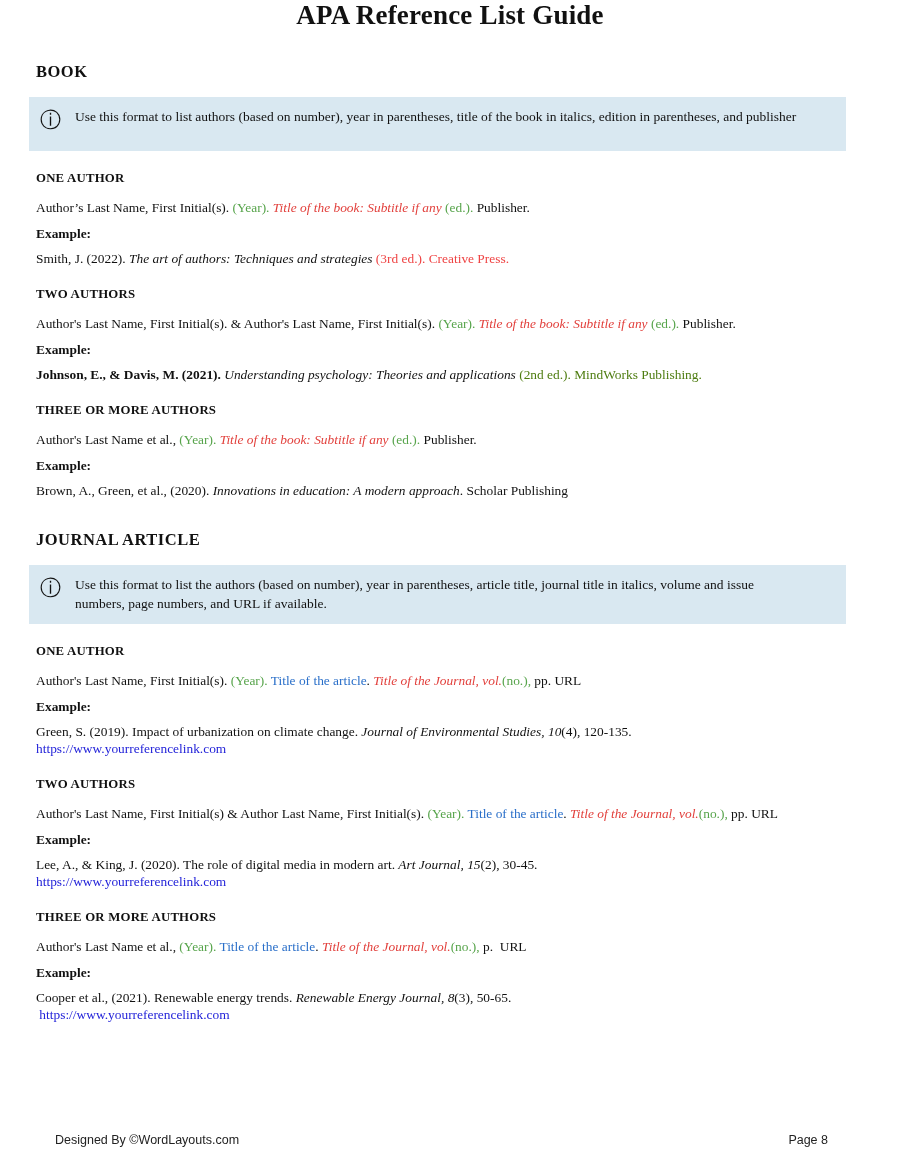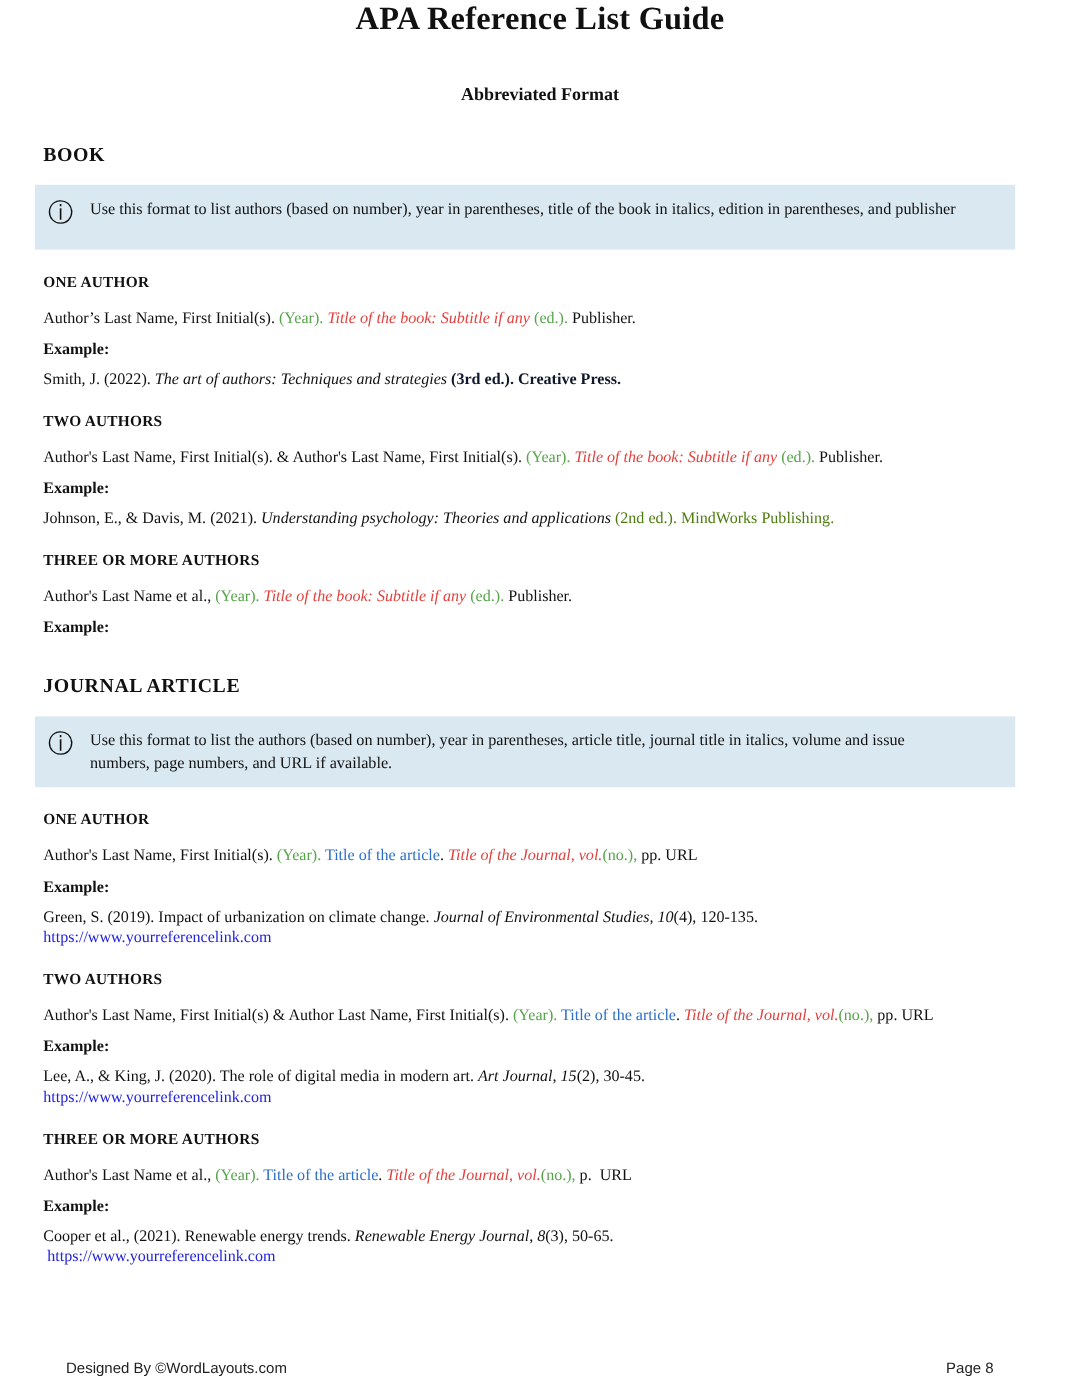--- a/index.html
+++ b/index.html
@@ -57,36 +57,36 @@
     display:flex; justify-content:space-between; align-items:baseline;
     font-family:"Liberation Sans", sans-serif;
     font-size:12.5px; color:#222222;
   }
 </style>
 </head>
 <body>
 
 <div class="page">
   <h1 class="doc-title">APA Reference List Guide</h1>
-  <div class="doc-subtitle">Abbreviated Format</div>
   <main class="content" id="sections">
       <section class="section">
         <h2 class="sec-heading">BOOK</h2>
         <div class="infobox" style="background: rgb(217, 232, 241);"><span class="info-icon">ⓘ</span><span class="info-text">Use this format to list authors (based on number), year in parentheses, title of the book in italics, edition in parentheses, and publisher</span></div>
         <h3 class="subheading">ONE AUTHOR</h3>
         <div class="fmt"><span class="text-segment" style="color: rgb(17, 17, 17);">Author’s Last Name, First Initial(s). </span><span class="text-segment" style="color: rgb(87, 164, 75);">(Year).</span><span class="text-segment" style="color: rgb(17, 17, 17);"> </span><span class="text-segment it" style="color: rgb(226, 64, 60);">Title of the book: Subtitle if any</span><span class="text-segment" style="color: rgb(17, 17, 17);"> </span><span class="text-segment" style="color: rgb(87, 164, 75);">(ed.).</span><span class="text-segment" style="color: rgb(17, 17, 17);"> Publisher.</span></div>
         <div class="exlabel">Example:</div>
-        <div class="exline"><span class="text-segment" style="color: rgb(17, 17, 17);">Smith, J. (2022). </span><span class="text-segment it" style="color: rgb(17, 17, 17);">The art of authors: Techniques and strategies</span><span class="text-segment" style="color: #0f172a; font-weight: bold;"> (3rd ed.). Creative Press.</span></div>
+        <div class="exline"><span class="text-segment" style="color: rgb(17, 17, 17);">Smith, J. (2022). </span><span class="text-segment it" style="color: rgb(17, 17, 17);">The art of authors: Techniques and strategies</span><span class="text-segment" style="color: #ef4444;"> (3rd ed.). Creative Press.</span></div>
         <h3 class="subheading">TWO AUTHORS</h3>
         <div class="fmt"><span class="text-segment" style="color: rgb(17, 17, 17);">Author's Last Name, First Initial(s). &amp; Author's Last Name, First Initial(s). </span><span class="text-segment" style="color: rgb(87, 164, 75);">(Year).</span><span class="text-segment" style="color: rgb(17, 17, 17);"> </span><span class="text-segment it" style="color: rgb(226, 64, 60);">Title of the book: Subtitle if any</span><span class="text-segment" style="color: rgb(17, 17, 17);"> </span><span class="text-segment" style="color: rgb(87, 164, 75);">(ed.).</span><span class="text-segment" style="color: rgb(17, 17, 17);"> Publisher.</span></div>
         <div class="exlabel">Example:</div>
-        <div class="exline"><span class="text-segment" style="color: rgb(17, 17, 17);">Johnson, E., &amp; Davis, M. (2021). </span><span class="text-segment it" style="color: rgb(17, 17, 17);">Understanding psychology: Theories and applications</span><span class="text-segment" style="color: #4d7c0f;"> (2nd ed.). MindWorks Publishing.</span></div>
+        <div class="exline"><span class="text-segment" style="color: rgb(17, 17, 17); font-weight: bold;">Johnson, E., &amp; Davis, M. (2021). </span><span class="text-segment it" style="color: rgb(17, 17, 17);">Understanding psychology: Theories and applications</span><span class="text-segment" style="color: #4d7c0f;"> (2nd ed.). MindWorks Publishing.</span></div>
         <h3 class="subheading">THREE OR MORE AUTHORS</h3>
         <div class="fmt"><span class="text-segment" style="color: rgb(17, 17, 17);">Author's Last Name et al., </span><span class="text-segment" style="color: rgb(87, 164, 75);">(Year).</span><span class="text-segment" style="color: rgb(17, 17, 17);"> </span><span class="text-segment it" style="color: rgb(226, 64, 60);">Title of the book: Subtitle if any</span><span class="text-segment" style="color: rgb(17, 17, 17);"> </span><span class="text-segment" style="color: rgb(87, 164, 75);">(ed.).</span><span class="text-segment" style="color: rgb(17, 17, 17);"> Publisher.</span></div>
         <div class="exlabel">Example:</div>
+        <div class="exline"><span class="text-segment" style="color: rgb(17, 17, 17);">Brown, A., Green, et al., (2020). </span><span class="text-segment it" style="color: rgb(17, 17, 17);">Innovations in education: A modern approach</span><span class="text-segment" style="color: rgb(17, 17, 17);">. Scholar Publishing</span></div>
       </section>
       <section class="section">
         <h2 class="sec-heading">JOURNAL ARTICLE</h2>
         <div class="infobox" style="background: rgb(217, 232, 241);"><span class="info-icon">ⓘ</span><span class="info-text">Use this format to list the authors (based on number), year in parentheses, article title, journal title in italics, volume and issue numbers, page numbers, and URL if available.</span></div>
         <h3 class="subheading">ONE AUTHOR</h3>
         <div class="fmt"><span class="text-segment" style="color: rgb(17, 17, 17);">Author's Last Name, First Initial(s). </span><span class="text-segment" style="color: rgb(87, 164, 75);">(Year).</span><span class="text-segment" style="color: rgb(17, 17, 17);"> </span><span class="text-segment" style="color: rgb(42, 111, 201);">Title of the article</span><span class="text-segment" style="color: rgb(17, 17, 17);">. </span><span class="text-segment it" style="color: rgb(226, 64, 60);">Title of the Journal, vol.</span><span class="text-segment" style="color: rgb(87, 164, 75);">(no.),</span><span class="text-segment" style="color: rgb(17, 17, 17);"> pp. URL</span></div>
         <div class="exlabel">Example:</div>
         <div class="exline"><span class="text-segment" style="color: rgb(17, 17, 17);">Green, S. (2019). Impact of urbanization on climate change. </span><span class="text-segment it" style="color: rgb(17, 17, 17);">Journal of Environmental Studies, 10</span><span class="text-segment" style="color: rgb(17, 17, 17);">(4), 120-135.</span><br><a class="reference-link" style="color: rgb(35, 35, 217);">https://www.yourreferencelink.com</a></div>
         <h3 class="subheading">TWO AUTHORS</h3>
         <div class="fmt"><span class="text-segment" style="color: rgb(17, 17, 17);">Author's Last Name, First Initial(s) &amp; Author Last Name, First Initial(s). </span><span class="text-segment" style="color: rgb(87, 164, 75);">(Year).</span><span class="text-segment" style="color: rgb(17, 17, 17);"> </span><span class="text-segment" style="color: rgb(42, 111, 201);">Title of the article</span><span class="text-segment" style="color: rgb(17, 17, 17);">. </span><span class="text-segment it" style="color: rgb(226, 64, 60);">Title of the Journal, vol.</span><span class="text-segment" style="color: rgb(87, 164, 75);">(no.),</span><span class="text-segment" style="color: rgb(17, 17, 17);"> pp. URL</span></div>

